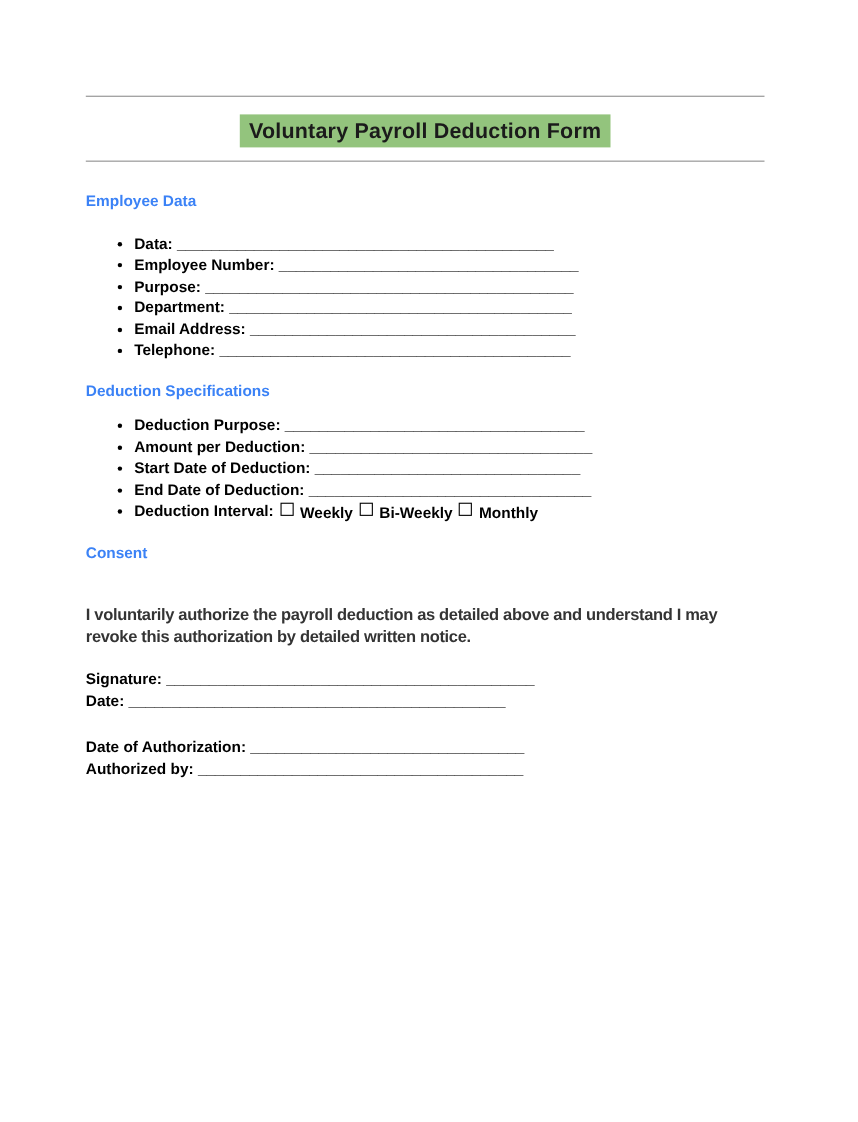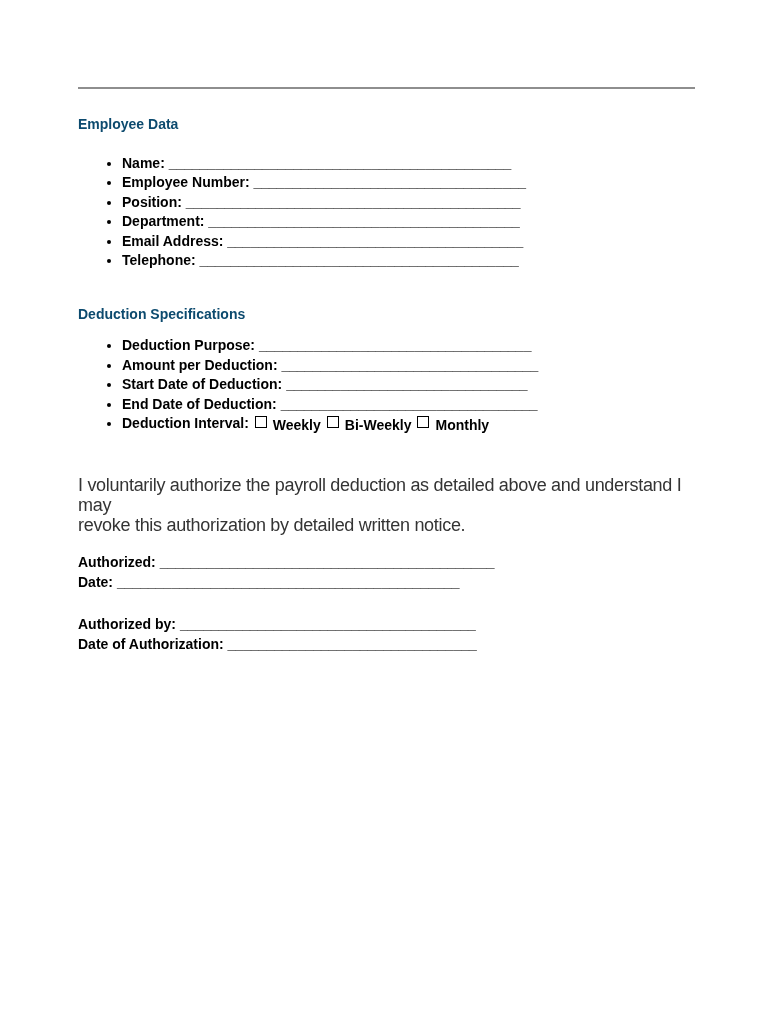--- a/index.html
+++ b/index.html
@@ -40,24 +40,24 @@
     font-weight: bold;
     line-height: 24px;
     padding: 3px 8px;
     letter-spacing: 0.2px;
   }
   .section-heading {
     font-size: 14px;
     font-weight: bold;
     line-height: 16px;
     margin: 0;
-    color: #0c4a6e;
+    color: #3b82f6;
   }
   .h-employee     { margin-top: 27px; }
-  .h-deduction    { margin-top: 36px; }
+  .h-deduction    { margin-top: 19px; }
   .h-consent      { margin-top: 18px; }
   .h-confirmation { margin-top: 19px; }
   ul.fields {
     margin: 0;
     padding: 0 0 0 44px;
     list-style: disc outside;
   }
   ul.list-1 { margin-top: 22px; }
   ul.list-2 { margin-top: 14px; }
   ul.fields li {
@@ -67,22 +67,22 @@
     white-space: nowrap;
   }
   .fill-line {
     font-weight: bold;
     letter-spacing: 0;
     text-align: center;
   }
   .consent-paragraph {
     margin: 40px 0 0 0;
     max-width: 604px;
-    font-size: 18px;
-    font-weight: normal;
+    font-size: 15px;
+    font-weight: bold;
     color: #343434;
     line-height: 20px;
     letter-spacing: -0.3px;
   }
   .sig-block { margin-top: 17px; }
   .auth-block { margin-top: 22px; }
   .inline-field {
     font-size: 14px;
     font-weight: bold;
     line-height: 20px;
@@ -105,36 +105,39 @@
   }
 </style>
 </head>
 <body>
 
 <div class="page">
   <div class="doc">
 
     <hr class="rule rule-top">
 
+    <div class="title-wrap">
+      <span class="title-highlight">Voluntary Payroll Deduction Form</span>
+    </div>
 
     <hr class="rule">
 
     <h2 class="section-heading h-employee">Employee Data</h2>
 
     <ul class="fields list-1">
       <li>
-        <span>Name:</span>
+        <span>Data:</span>
         <span class="fill-line">____________________________________________</span>
       </li>
       <li>
         <span>Employee Number:</span>
         <span class="fill-line">___________________________________</span>
       </li>
       <li>
-        <span>Position:</span>
+        <span>Purpose:</span>
         <span class="fill-line">___________________________________________</span>
       </li>
       <li>
         <span>Department:</span>
         <span class="fill-line">________________________________________</span>
       </li>
       <li>
         <span>Email Address:</span>
         <span class="fill-line">______________________________________</span>
       </li>
@@ -170,44 +173,45 @@
           </span><span class="checkbox-group">
             <span class="checkbox-box"></span>
             <span>Bi-Weekly</span>
           </span><span class="checkbox-group">
             <span class="checkbox-box"></span>
             <span>Monthly</span>
           </span>
       </li>
     </ul>
 
+    <h2 class="section-heading h-consent">Consent</h2>
 
     <p class="consent-paragraph">
       <span>I voluntarily authorize the payroll deduction as detailed above and understand I may</span><br>
       <span>revoke this authorization by detailed written notice.</span>
     </p>
 
     <div class="sig-block">
       <div class="inline-field">
-        <span>Authorized:</span>
+        <span>Signature:</span>
         <span class="fill-line">___________________________________________</span>
       </div>
       <div class="inline-field">
         <span>Date:</span>
         <span class="fill-line">____________________________________________</span>
       </div>
     </div>
 
 
     <div class="auth-block">
       <div class="inline-field">
+        <span>Date of Authorization:</span>
+        <span class="fill-line">________________________________</span>
+      </div>
+      <div class="inline-field">
         <span>Authorized by:</span>
         <span class="fill-line">______________________________________</span>
       </div>
-      <div class="inline-field">
-        <span>Date of Authorization:</span>
-        <span class="fill-line">________________________________</span>
-      </div>
     </div>
 
   </div>
 
 </div>
 
 </body></html>

